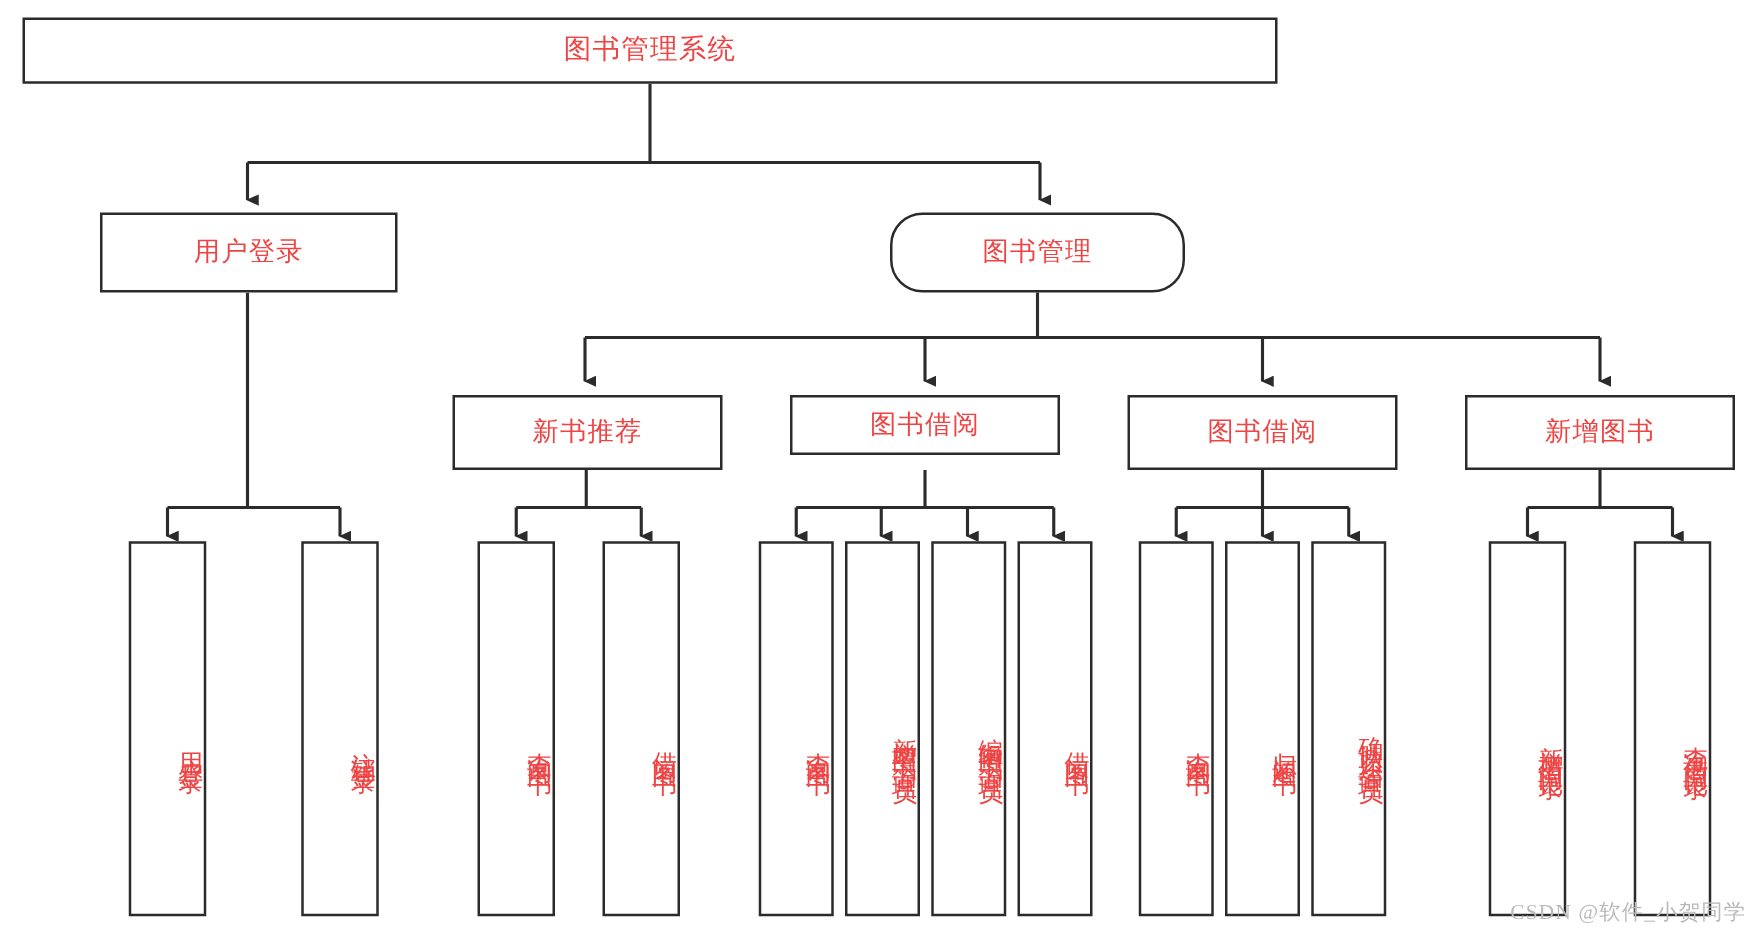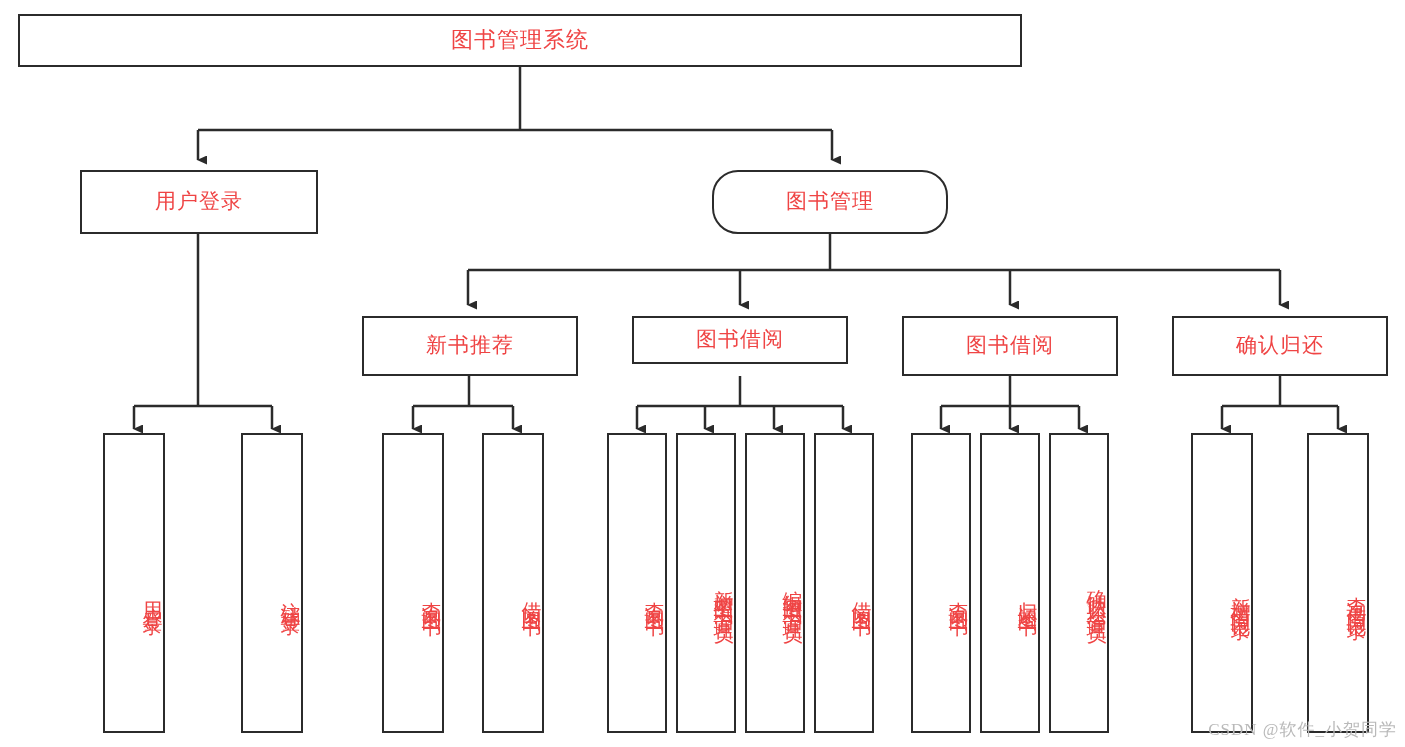--- a/index.html
+++ b/index.html
@@ -135,21 +135,21 @@
   <div class="node h" style="left:362px; top:316px; width:216px; height:60px;">
     <span>新书推荐</span>
   </div>
   <div class="node h" style="left:632px; top:316px; width:216px; height:48px;">
     <span>图书借阅</span>
   </div>
   <div class="node h" style="left:902px; top:316px; width:216px; height:60px;">
     <span>图书借阅</span>
   </div>
   <div class="node h" style="left:1172px; top:316px; width:216px; height:60px;">
-    <span>确认归还</span>
+    <span>新增图书</span>
   </div>
 
   <div class="node v" style="left:103px; top:433px; width:62px; height:300px;">
     <span class="vtext">用户登录</span>
   </div>
   <div class="node v" style="left:241px; top:433px; width:62px; height:300px;">
     <span class="vtext">注销登录</span>
   </div>
 
   <div class="node v" style="left:382px; top:433px; width:62px; height:300px;">

